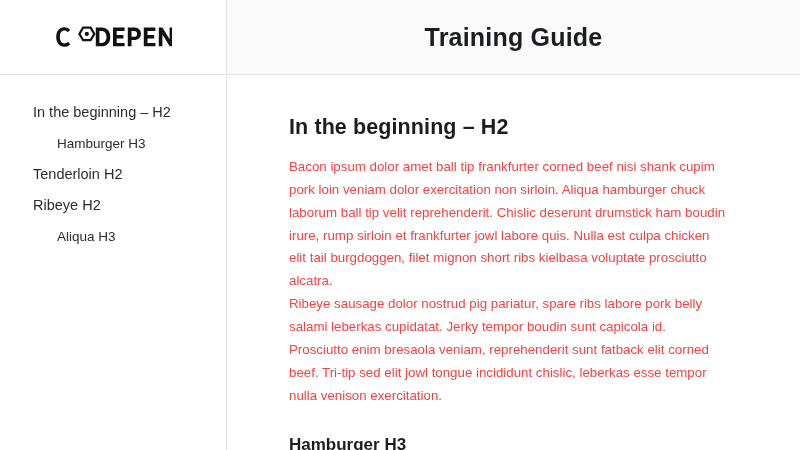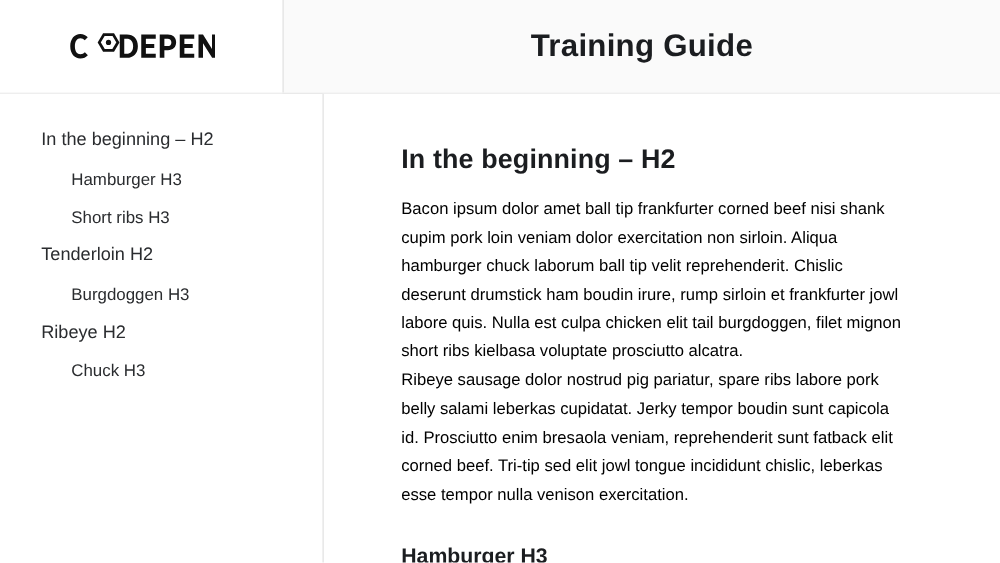--- a/index.html
+++ b/index.html
@@ -51,21 +51,20 @@
     font-weight: bold;
     letter-spacing: 0.2px;
     color: #1b1d20;
     margin: 11px;
   }
   
   .content {
     flex: 1 1 auto;
     display: flex;
     min-height: 0;
-    gap: 32px;
   }
   .sidebar {
     width: 226px;
     flex: 0 0 226px;
     background: #ffffff;
     padding: 22px 0 0 0;
     box-sizing: border-box;
     overflow: hidden;
   }
   .toc {
@@ -106,21 +105,21 @@
   .h3 {
     font-size: 17px;
     font-weight: bold;
     margin: 28px 0 12px 0;
     color: #1b1d20;
   }
   .para {
     font-size: 13.3px;
     line-height: 1.72;
     margin: 0 0 0 0;
-    color: #000000;
+    color: #ef4444;
   }
   .para + .para { margin-top: 0; }
   
   .edge-scroll {
     position: absolute;
     top: 0;
     right: 0;
     width: 5px;
     height: 450px;
     background: transparent;
@@ -157,25 +156,23 @@
       <h1 class="doc-title">Training Guide</h1>
     </div>
   </div>
 
   <div class="content">
 
     <nav class="sidebar">
       <ul class="toc">
         <li class="toc-h2">In the beginning – H2</li>
         <li class="toc-h3">Hamburger H3</li>
-        <li class="toc-h3">Short ribs H3</li>
         <li class="toc-h2">Tenderloin H2</li>
-        <li class="toc-h3">Burgdoggen H3</li>
         <li class="toc-h2">Ribeye H2</li>
-        <li class="toc-h3">Chuck H3</li>
+        <li class="toc-h3">Aliqua H3</li>
       </ul>
     </nav>
 
     <main class="main">
       <h2 class="h2">In the beginning – H2</h2>
       <p class="para">Bacon ipsum dolor amet ball tip frankfurter corned beef nisi shank cupim pork loin veniam dolor exercitation non sirloin. Aliqua hamburger chuck laborum ball tip velit reprehenderit. Chislic deserunt drumstick ham boudin irure, rump sirloin et frankfurter jowl labore quis. Nulla est culpa chicken elit tail burgdoggen, filet mignon short ribs kielbasa voluptate prosciutto alcatra.</p>
       <p class="para">Ribeye sausage dolor nostrud pig pariatur, spare ribs labore pork belly salami leberkas cupidatat. Jerky tempor boudin sunt capicola id. Prosciutto enim bresaola veniam, reprehenderit sunt fatback elit corned beef. Tri-tip sed elit jowl tongue incididunt chislic, leberkas esse tempor nulla venison exercitation.</p>
       <h3 class="h3">Hamburger H3</h3>
 
     </main>

